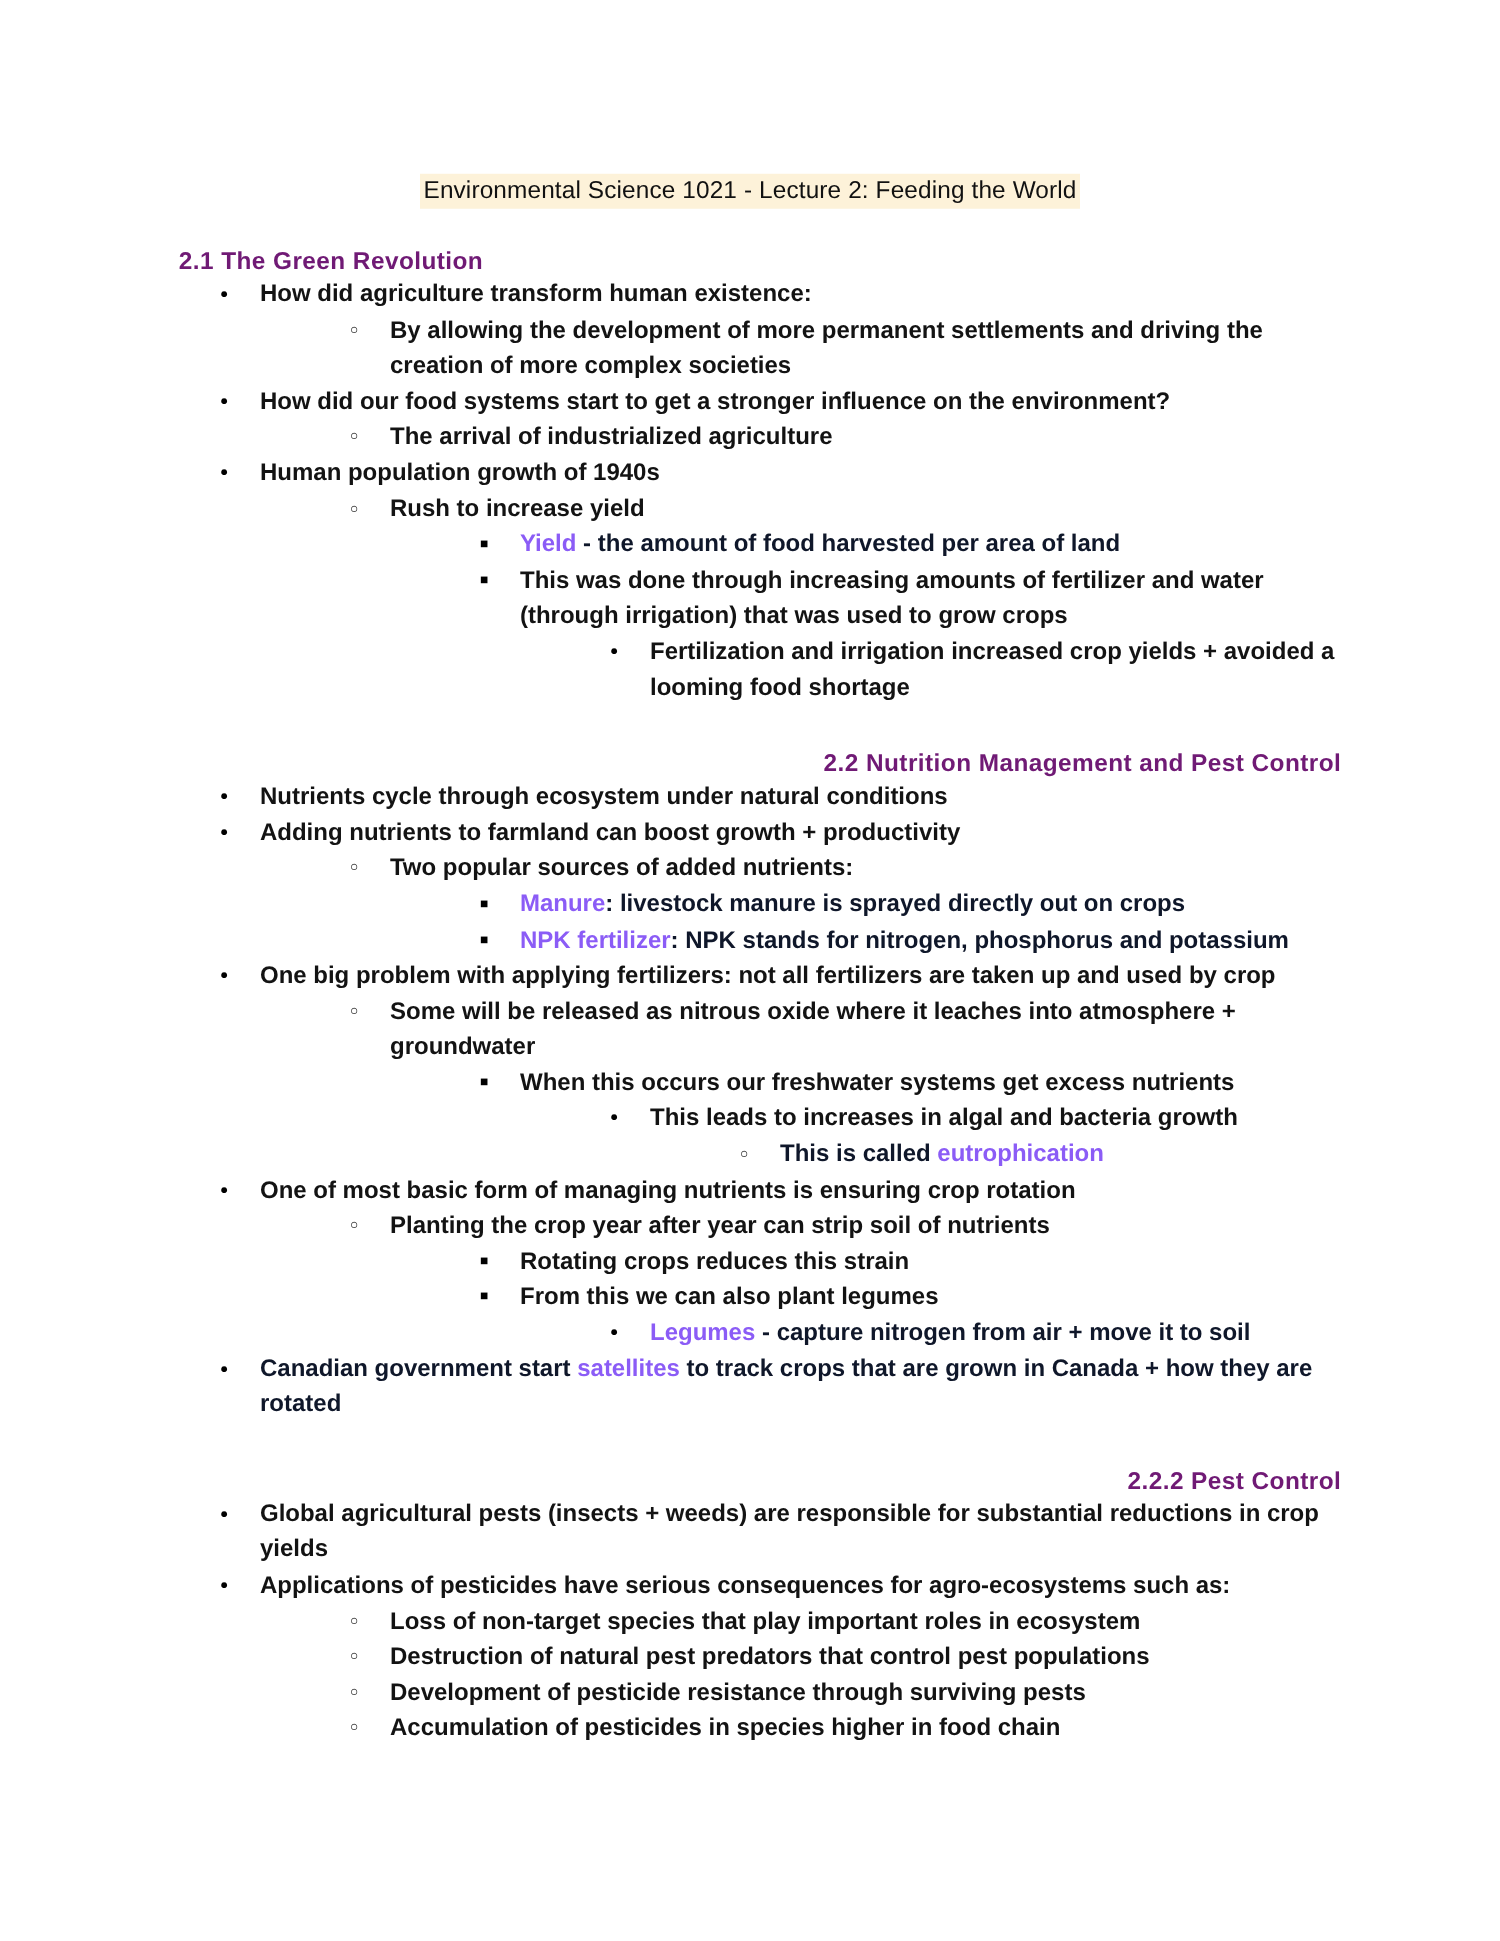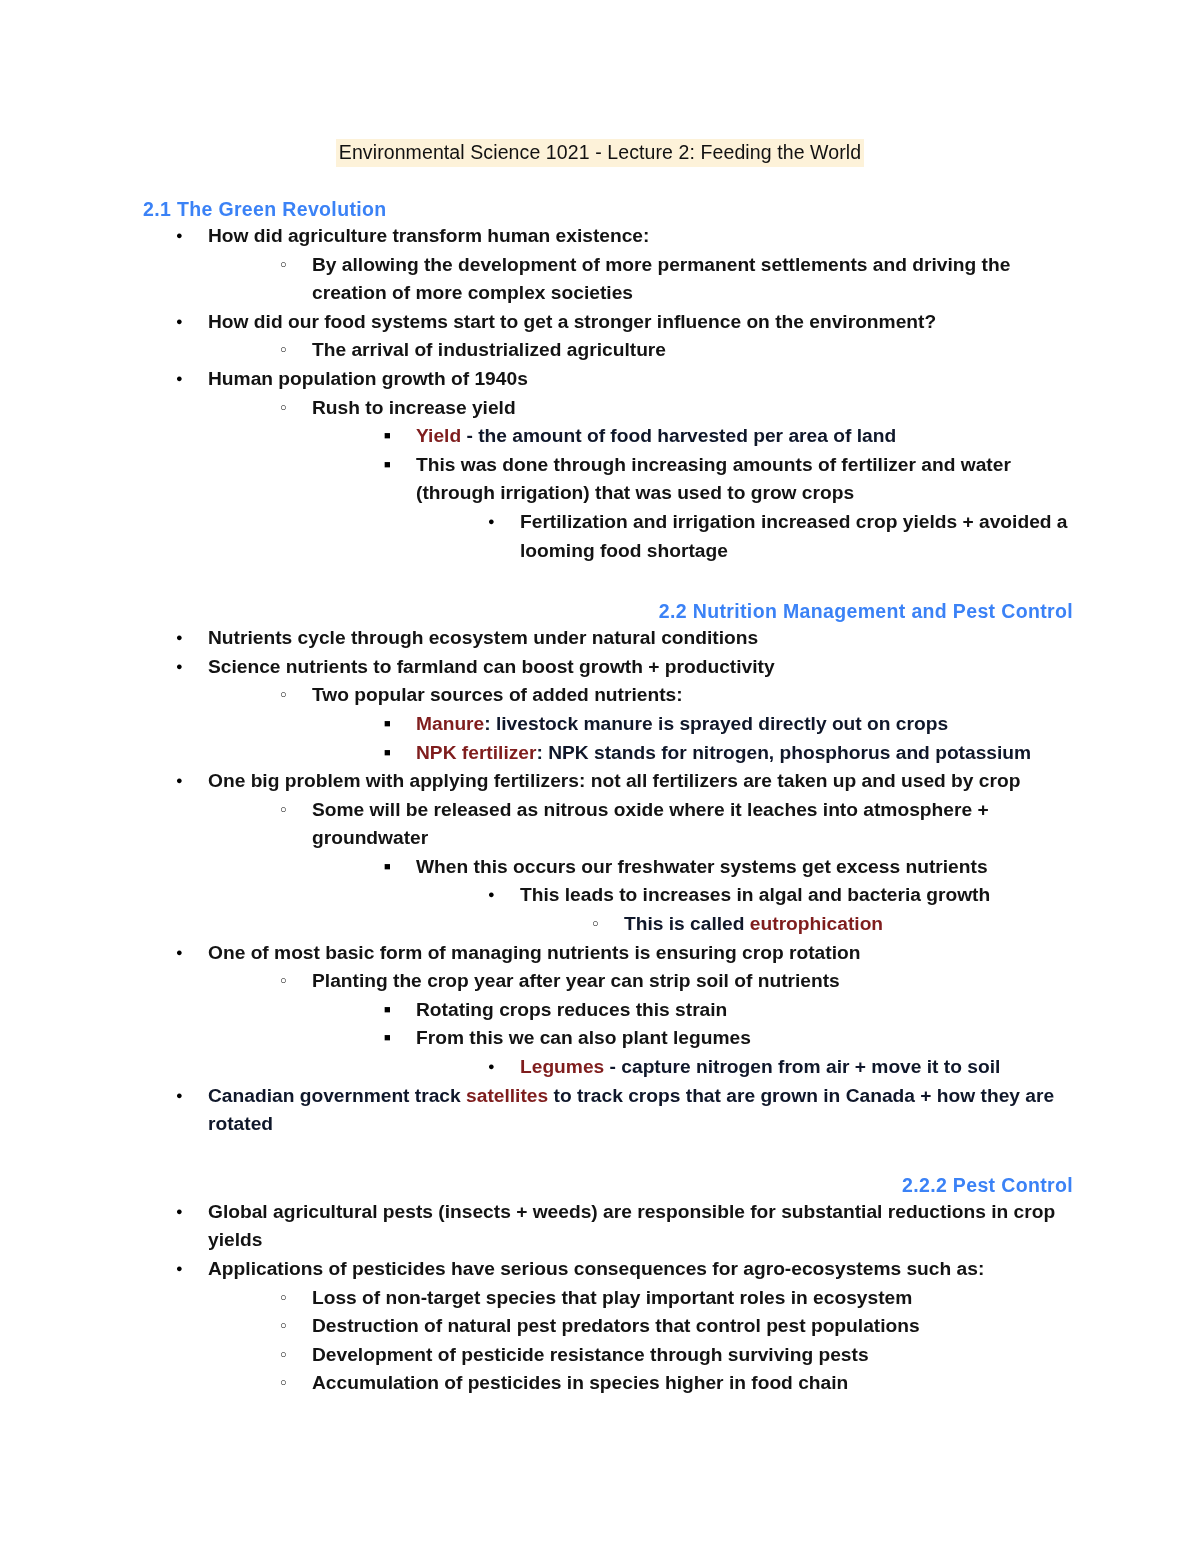--- a/index.html
+++ b/index.html
@@ -48,21 +48,21 @@
     left: 143px;
     top: 196px;
     width: 930px;
   }
 
   h2.sec {
     margin: 0;
     font-size: 19.5px;
     line-height: 26px;
     font-weight: bold;
-    color: #3b82f6;
+    color: #701a75;
     letter-spacing: 0.35px;
   }
   .sec.gap-top { margin-top: 33px; text-align: right; }
 
   ul.lvl {
     list-style: none;
     margin: 0;
     padding: 0;
     font-weight: bold;
   }
@@ -89,21 +89,21 @@
   .bullet.circ::before  { content: "\25CB"; font-size: 11px; position: relative; top: -3px; }
   .bullet.sq::before    { content: "\25A0"; font-size: 11px; position: relative; top: -3px; }
 
   
   ul.d1 { margin-left: 33px; }
   ul.d2 { margin-left: 72px; }
   ul.d3 { margin-left: 72px; }
   ul.d4 { margin-left: 72px; }
   ul.d5 { margin-left: 72px; }
 
-  .kw { color: #7f1d1d; }
+  .kw { color: #8b5cf6; }
   .blk { color: #0f172a; }
 </style>
 </head>
 <body>
 
 <div class="page">
 
   <div class="doc-title-wrap">
     <span class="doc-title">Environmental Science 1021 - Lecture 2: Feeding the World</span>
   </div>
@@ -166,21 +166,21 @@
     <h2 class="sec gap-top">2.2 Nutrition Management and Pest Control</h2>
 
     <ul class="lvl d1">
       <li class="item">
         <span class="bullet disc"></span>
         <span>Nutrients cycle through ecosystem under natural conditions</span>
       </li>
 
       <li class="item">
         <span class="bullet disc"></span>
-        <span>Science nutrients to farmland can boost growth + productivity</span>
+        <span>Adding nutrients to farmland can boost growth + productivity</span>
         <ul class="lvl d2">
           <li class="item">
             <span class="bullet circ"></span>
             <span>Two popular sources of added nutrients:</span>
             <ul class="lvl d3">
               <li class="item">
                 <span class="bullet sq"></span>
                 <span class="kw">Manure</span><span class="blk">: livestock manure is sprayed directly out on crops</span>
               </li>
               <li class="item">
@@ -243,21 +243,21 @@
                   </li>
                 </ul>
               </li>
             </ul>
           </li>
         </ul>
       </li>
 
       <li class="item">
         <span class="bullet disc"></span>
-        <span class="blk">Canadian government track </span><span class="kw">satellites</span><span class="blk"> to track crops that are grown in Canada + how they are rotated</span>
+        <span class="blk">Canadian government start </span><span class="kw">satellites</span><span class="blk"> to track crops that are grown in Canada + how they are rotated</span>
       </li>
     </ul>
 
     <h2 class="sec gap-top">2.2.2 Pest Control</h2>
 
     <ul class="lvl d1">
       <li class="item">
         <span class="bullet disc"></span>
         <span>Global agricultural pests (insects + weeds) are responsible for substantial reductions in crop yields</span>
       </li>

